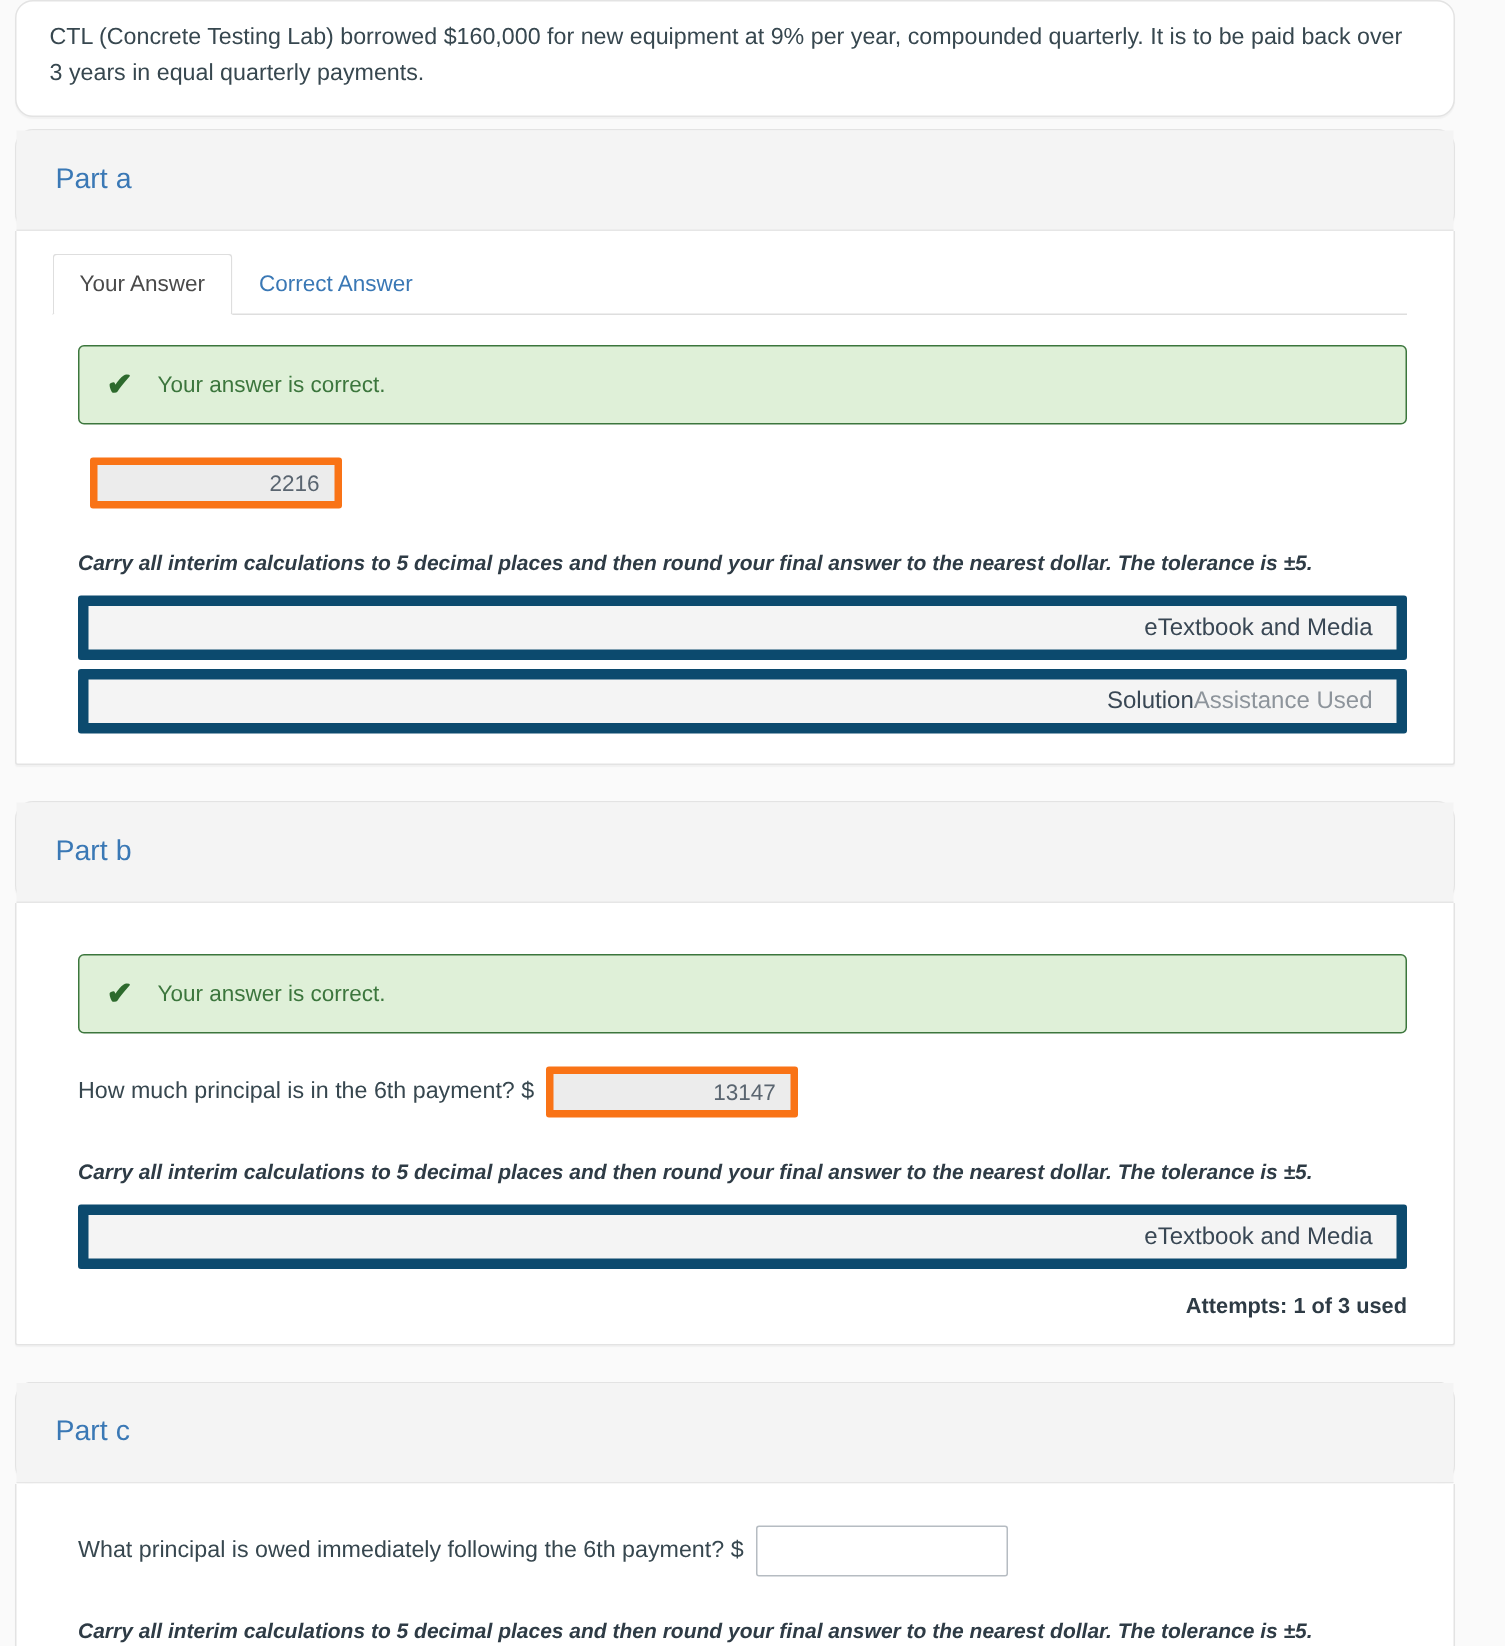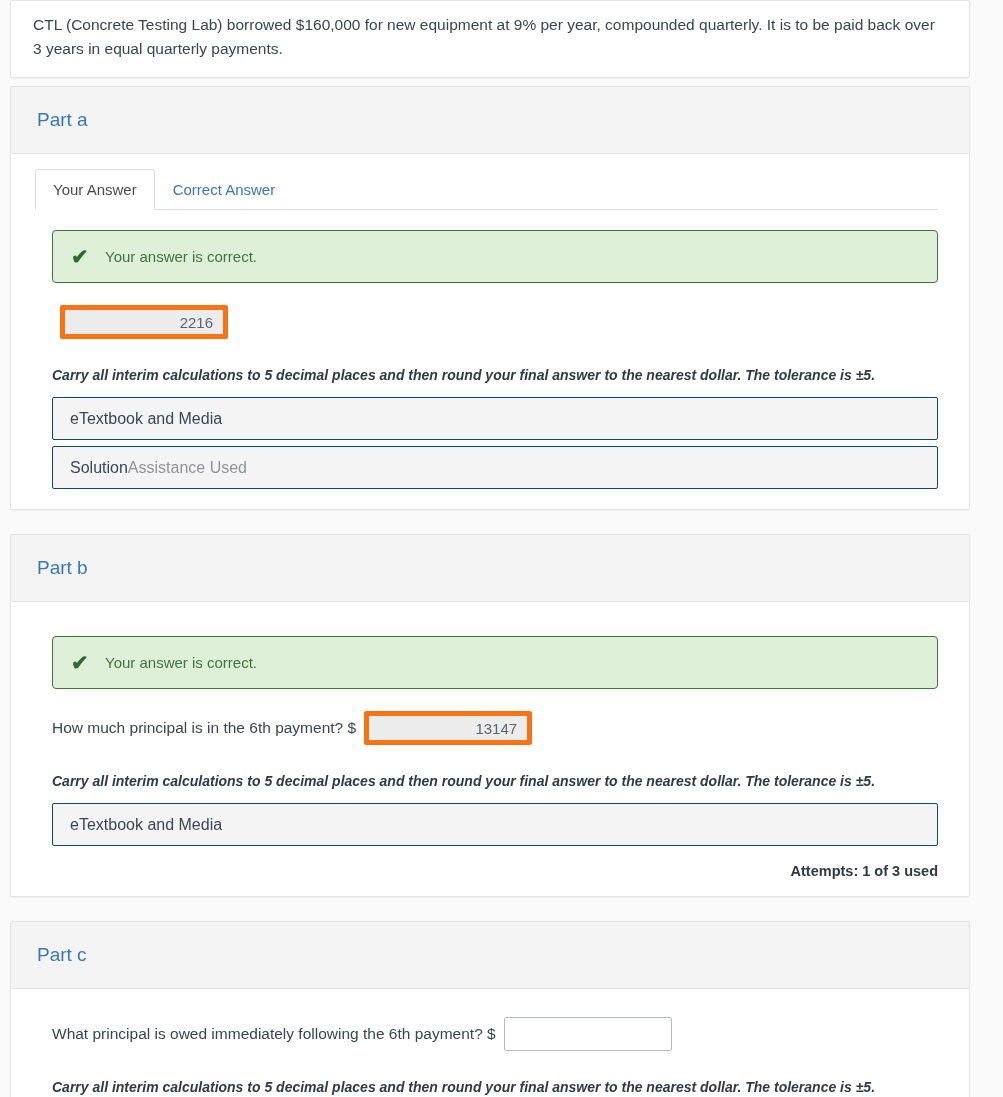--- a/index.html
+++ b/index.html
@@ -17,21 +17,21 @@
 
   .page {
     width: 1003px;
     padding: 0 33px 0 10px;
   }
 
   
   .card {
     background: #ffffff;
     border: 1px solid #e3e3e3;
-    border-radius: 2px;
+    border-radius: 12px;
     box-shadow: 0 1px 1px rgba(0,0,0,0.04);
     margin-bottom: 8px;
   }
 
   
   .problem-card { padding: 12px 22px 16px 22px; }
   .problem-text {
     font-size: 15.5px;
     line-height: 24px;
     color: #37474f;
@@ -153,27 +153,27 @@
     font-style: italic;
     font-weight: bold;
     color: #2e3b45;
     margin: 26px 0 12px 19px;
     line-height: 20px;
   }
 
   
   .resource-bar {
     background: #f4f4f4;
-    border: 1px solid #0c4a6e;
+    border: 7px solid #0c4a6e;
     border-radius: 2px;
     margin: 0 9px 6px 19px;
     height: 43px;
     display: flex;
     align-items: center;
-    justify-content: flex-start;
+    justify-content: flex-end;
     padding: 0 16px 0 17px;
     cursor: pointer;
   }
   .resource-label {
     font-size: 16px;
     color: #394754;
     line-height: 20px;
   }
   .resource-status {
     font-size: 16px;

